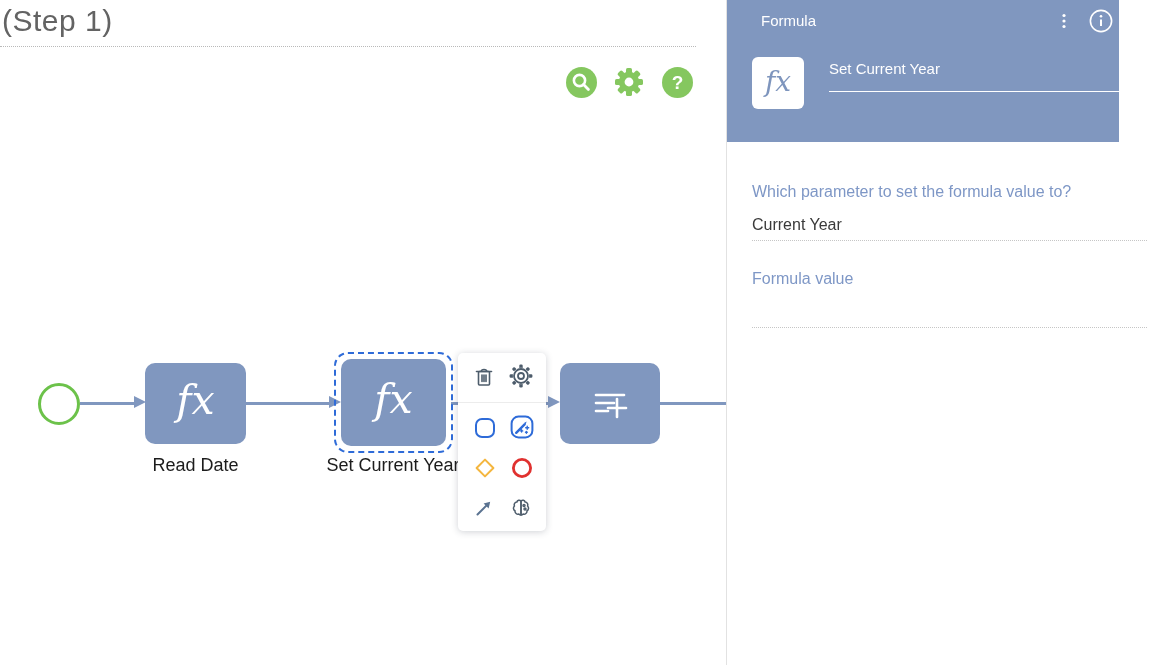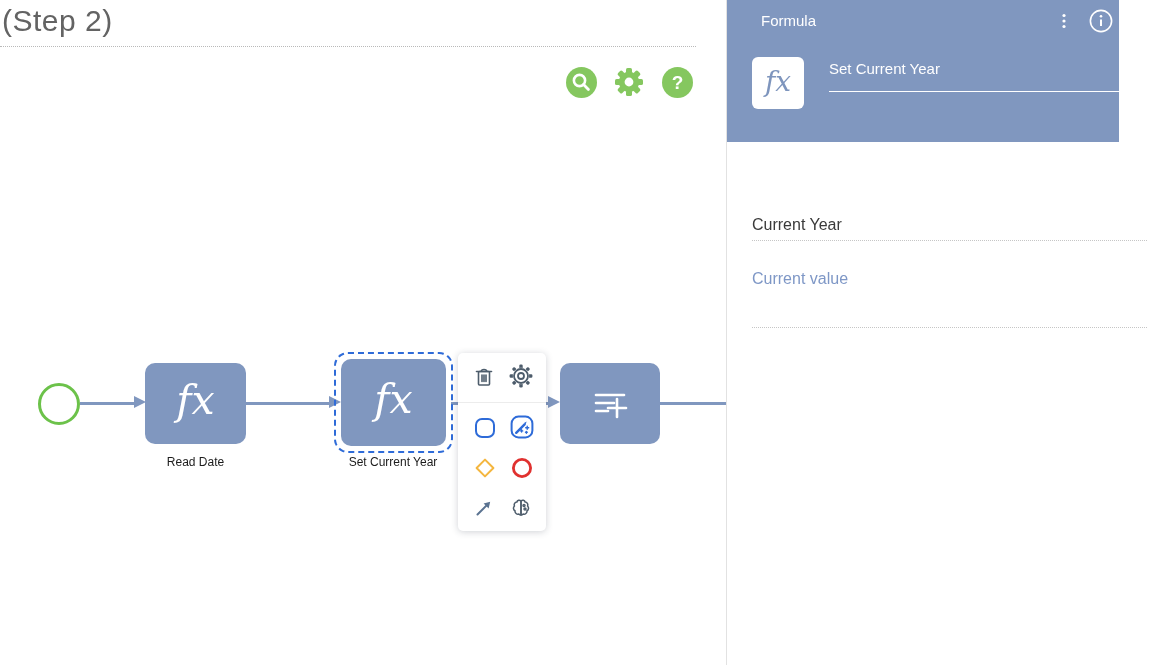--- a/index.html
+++ b/index.html
@@ -19,21 +19,21 @@
   .conn { position:absolute; height:3px; background:#8097bf; top:402px; }
   .arrowhead { position:absolute; top:396px; width:0; height:0;
     border-top:6px solid transparent; border-bottom:6px solid transparent;
     border-left:12px solid #8097bf; }
   #start-circle { position:absolute; left:38px; top:383px; width:42px; height:42px;
     border-radius:50%; border:3px solid #6cc24a; background:#fff; }
   .flow-node { position:absolute; border-radius:10px; background:#8097bf;
     display:flex; align-items:center; justify-content:center; }
   .fx-glyph { font-family:"DejaVu Serif", serif; font-style:italic; font-size:41px;
     color:#fff; line-height:1; padding-bottom:6px; }
-  .node-label { position:absolute; top:455px; font-size:12px; color:#1c1c1c; text-align:center; white-space:nowrap; }
+  .node-label { position:absolute; top:455px; font-size:18px; color:#1c1c1c; text-align:center; white-space:nowrap; }
   #selection-box { position:absolute; left:334px; top:352px; width:119px; height:101px;
     border:2px dashed #2e6bd8; border-radius:14px; background:transparent; }
 
   
   #context-menu { position:absolute; left:458px; top:353px; width:88px; height:178px;
     background:#fff; border-radius:5px; box-shadow:0 1px 7px rgba(40,50,70,.22); z-index:5; }
   #context-menu .menu-icon { position:absolute; width:26px; height:26px; display:flex;
     align-items:center; justify-content:center; cursor:pointer; }
   #menu-divider { position:absolute; left:0; top:49px; width:100%; height:1px; background:#ececec; }
 
@@ -53,21 +53,21 @@
 
   .field-label { position:absolute; left:25px; font-size:16px; color:#7e97c6; }
   .field-value { position:absolute; left:25px; font-size:16px; color:#3a3a3a; }
   .dotted-line { position:absolute; left:25px; width:395px; height:1px; border-top:1px dotted #c6c6c6; }
 </style>
 </head>
 <body>
 
 <div id="canvas">
 
-  <div id="step-title">(Step 2)</div>
+  <div id="step-title">(Step 1)</div>
 
   <div class="green-round" style="left:566px; top:67px; background:#85c75f;">
     <svg width="31" height="31" viewBox="0 0 31 31">
       <circle cx="13.5" cy="13.5" r="5.6" fill="none" stroke="#fff" stroke-width="2.6"></circle>
       <line x1="17.6" y1="17.6" x2="22.4" y2="22.4" stroke="#fff" stroke-width="2.8" stroke-linecap="round"></line>
     </svg>
   </div>
   <div class="abs" style="left:612px; top:65px; width:34px; height:34px;">
     <svg width="34" height="34" viewBox="0 0 34 34">
       <g fill="#85c75f">
@@ -226,18 +226,19 @@
         </g>
       </svg>
     </div>
 
     <div id="fx-box">
       <span class="glyph">fx</span>
     </div>
     <div id="step-name-input">Set Current Year</div>
   </div>
 
+  <div class="field-label" style="top:183px;">Which parameter to set the formula value to?</div>
   <div class="field-value" style="top:216px;text-align:center;">Current Year</div>
   <div class="dotted-line" style="top:240px;"></div>
 
-  <div class="field-label" style="top:270px;">Current value</div>
+  <div class="field-label" style="top:270px;">Formula value</div>
   <div class="dotted-line" style="top:327px;"></div>
 </div>
 
 </body></html>

